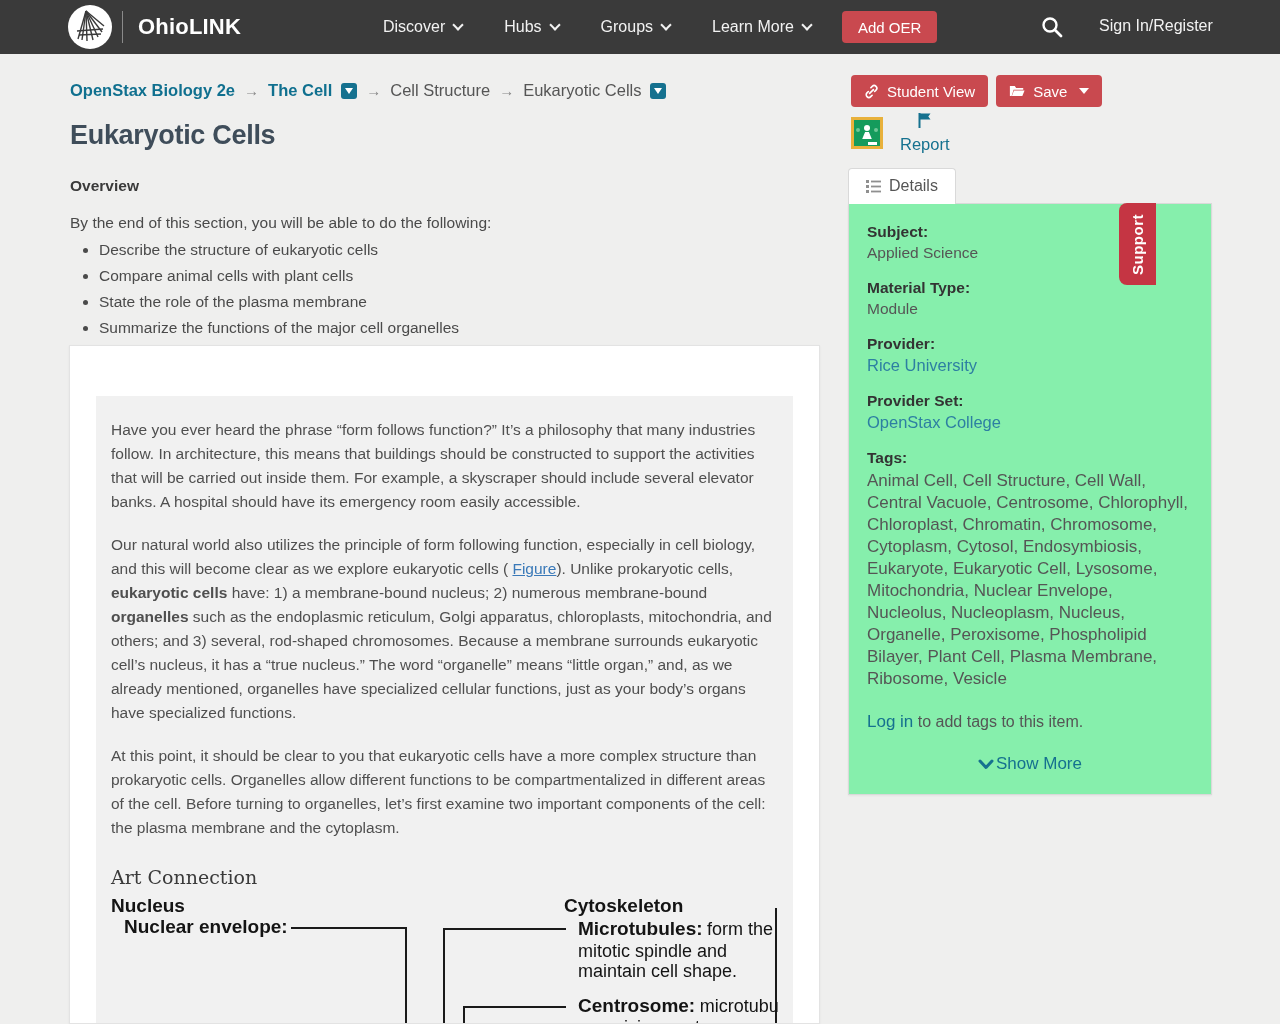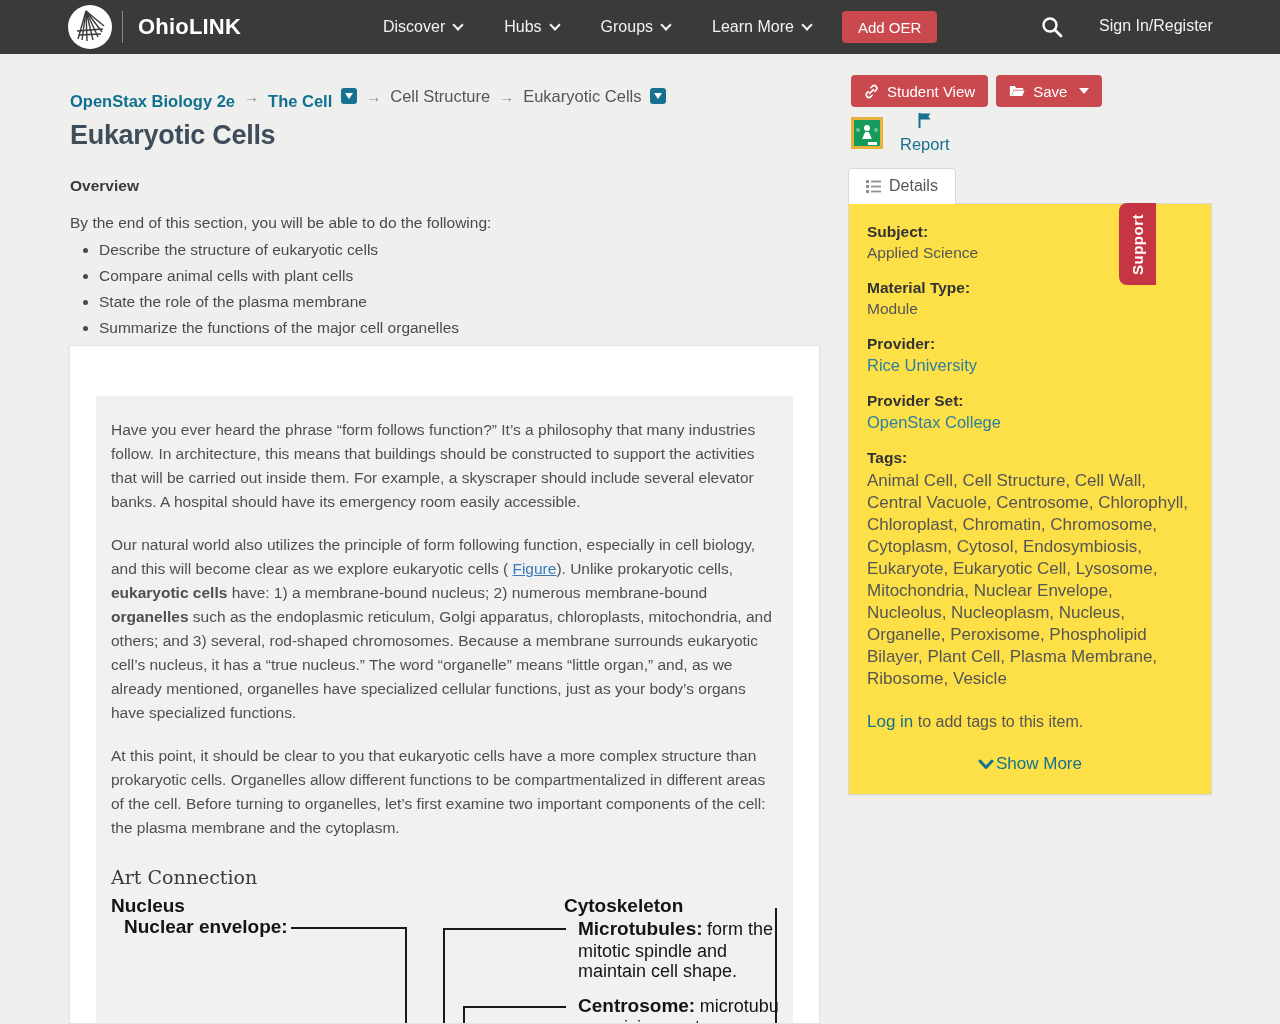--- a/index.html
+++ b/index.html
@@ -14,21 +14,21 @@
   .brand { position:absolute; left:138px; top:14px; color:#fff; font-size:22px; font-weight:bold; letter-spacing:.2px; }
   .nav-links { position:absolute; left:383px; top:0; height:54px; display:flex; align-items:center; gap:42px; }
   .nav-link { display:flex; align-items:center; gap:9px; color:#f2f2f2; font-size:16px; cursor:pointer; }
   .chev { width:8px; height:8px; border-right:2px solid #f2f2f2; border-bottom:2px solid #f2f2f2; transform:rotate(45deg); margin-top:-4px; }
   .add-oer { position:absolute; left:814px; top:11px; height:32px; padding:0 16px; background:#c9494f; border:none; border-radius:4px; color:#fff; font-size:15px; font-family:inherit; cursor:pointer;margin-left:28px; }
   .nav-search { position:absolute; left:1040px; top:15px; cursor:pointer; }
   .sign-in { position:absolute; left:1099px; top:17px; color:#f2f2f2; font-size:16px; cursor:pointer; }
 
   
   .breadcrumb { position:absolute; left:70px; top:81px; display:flex; align-items:center; gap:9px; font-size:16.5px; }
-  .bc-link { color:#10708f; font-weight:bold; cursor:pointer;margin-top:11px; }
+  .bc-link { color:#10708f; font-weight:bold; cursor:pointer; }
   .bc-plain { color:#555; }
   .bc-arrow { color:#888; font-size:15px; }
   .caret-sq { display:inline-flex; align-items:center; justify-content:center; width:16px; height:16px; background:#15718f; border-radius:3px; cursor:pointer; }
   .caret-sq i { width:0; height:0; border-left:4px solid transparent; border-right:4px solid transparent; border-top:6px solid #fff; }
 
   
   .actions-row1 { position:absolute; left:851px; top:75px; display:flex; gap:8px; }
   .red-btn { display:flex; align-items:center; gap:8px; height:32px; padding:0 13px; background:#c9494f; border:none; border-radius:4px; color:#fff; font-size:15px; font-family:inherit; cursor:pointer; }
   .save-caret { width:0; height:0; border-left:5px solid transparent; border-right:5px solid transparent; border-top:6px solid #fff; margin-left:4px; }
   .actions-row2 { position:absolute; left:851px; top:112px; display:flex; align-items:center; gap:17px; }
@@ -36,21 +36,21 @@
   .gc-head { position:absolute; left:10px; top:5px; width:6px; height:6px; border-radius:50%; background:#fff; }
   .gc-body { position:absolute; left:5px; top:12px; width:16px; height:7px; background:#fff; clip-path:polygon(20% 100%,38% 0,62% 0,80% 100%); border-radius:2px; }
   .gc-side-l,.gc-side-r { position:absolute; top:8px; width:4px; height:4px; border-radius:50%; background:#6ec797; }
   .gc-side-l { left:2px; } .gc-side-r { right:2px; }
   .gc-bar { position:absolute; right:3px; bottom:1px; width:9px; height:3px; background:#fff; }
   .report-link { display:flex; align-items:center; gap:7px; color:#15718f; font-size:16.5px; cursor:pointer;flex-direction:column; }
 
   
   .details-wrap { position:absolute; left:848px; top:168px; width:364px; }
   .details-tab { position:relative; z-index:2; display:inline-flex; align-items:center; gap:8px; background:#fff; border:1px solid #d9d9d9; border-bottom:none; border-radius:4px 4px 0 0; padding:8px 17px 9px; font-size:16px; color:#555; margin-bottom:-1px; cursor:pointer; }
-  .details-panel { background:#fde047; border:1px solid #d9d9d9; padding:19px 18px 14px; box-shadow:0 1px 2px rgba(0,0,0,.05); }
+  .details-panel { background:#86efac; border:1px solid #d9d9d9; padding:19px 18px 14px; box-shadow:0 1px 2px rgba(0,0,0,.05); }
   .dt-group { margin-bottom:17px; }
   .dt-label { font-weight:bold; color:#333; font-size:15.5px; margin-bottom:3px; }
   .dt-value { color:#555; font-size:15.5px; }
   .dt-link { color:#2d7fa2; font-size:16.5px; cursor:pointer; }
   .dt-tags { color:#555; font-size:17px; line-height:22px; }
   .login-line { font-size:16px; color:#555; margin:22px 0 8px; }
   .login-line a { color:#15718f; text-decoration:none; font-size:17px; cursor:pointer; }
   .show-more { display:flex; align-items:center; justify-content:center; gap:2px; color:#15718f; font-size:17px; padding:14px 0 6px; cursor:pointer; }
 
   

